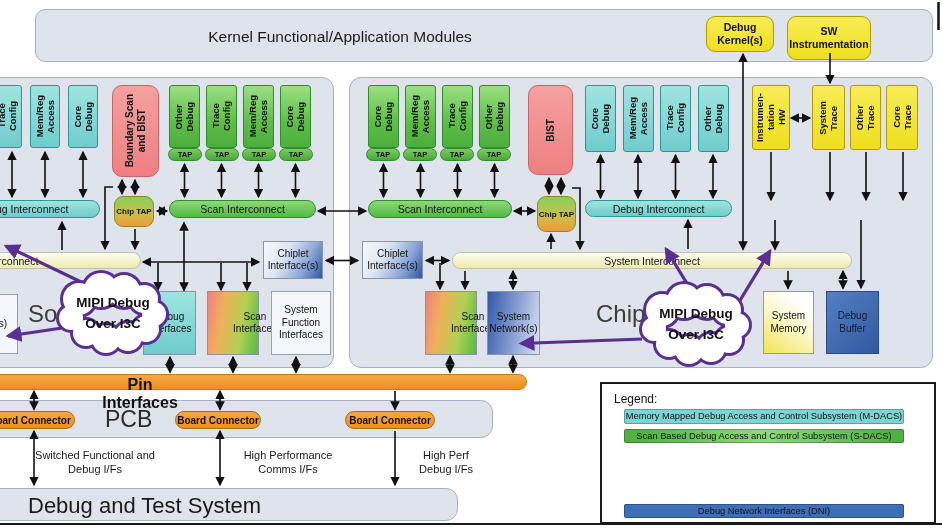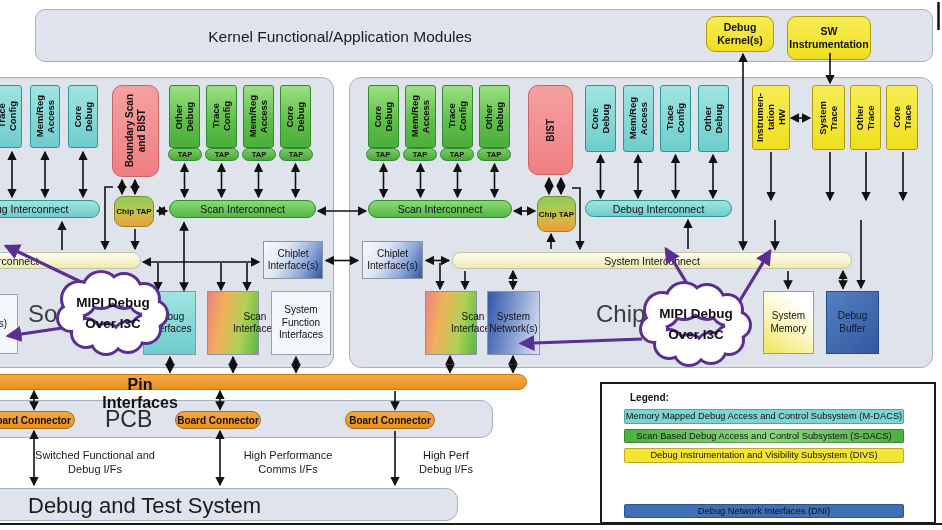--- a/index.html
+++ b/index.html
@@ -211,24 +211,23 @@
 Debug I/Fs</div>
   <div class="abs lbl2 z2" style="left:208px;top:449px;width:160px;">High Performance
 Comms I/Fs</div>
   <div class="abs lbl2 z2" style="left:366px;top:449px;width:160px;">High Perf
 Debug I/Fs</div>
   <div class="abs panel z1" style="left:-20px;top:488px;width:478px;height:33px;"></div>
   <div class="abs z2" style="left:28px;top:493px;font-size:22px;color:#1a1a1a;">Debug and Test System</div>
   <div class="abs z1" style="left:0;top:523px;width:942px;height:2px;background:#1a1a1a;"></div>
 
   <div class="abs legendbox z1" style="left:600px;top:382px;width:336px;height:142px;">
-    <div style="position:absolute;left:28px;top:8px;font-size:10px;font-weight:bold;">Legend:</div>
+    <div style="position:absolute;left:12px;top:8px;font-size:12px;font-weight:normal;">Legend:</div>
     <div class="lgrow lg0" style="top:25px;text-align:right;">Memory Mapped Debug Access and Control Subsystem (M-DACS)</div>
     <div class="lgrow lg1" style="top:44.5px;">Scan Based Debug Access and Control Subsystem (S-DACS)</div>
-    <div class="lgrow lg2" style="top:64px;">Debug Instrumentation and Visibility Subsystem (DIVS)</div>
     <div class="lgrow lg5" style="top:119.5px;">Debug Network Interfaces (DNI)</div>
   </div>
 
   <svg class="overlay" width="942" height="530" viewBox="0 0 942 530">
     <defs>
       <marker id="ab" markerWidth="7" markerHeight="7" refX="5.2" refY="3" orient="auto">
           <path d="M0,0L6,3L0,6Z" fill="#111"></path>
         </marker>
       <marker id="abr" markerWidth="7" markerHeight="7" refX="5.2" refY="3" orient="auto-start-reverse">
           <path d="M0,0L6,3L0,6Z" fill="#111"></path>

